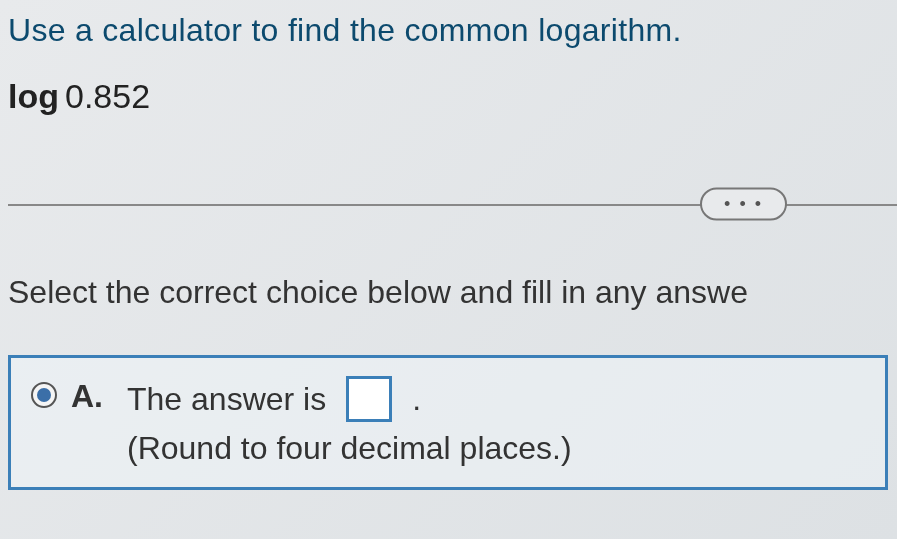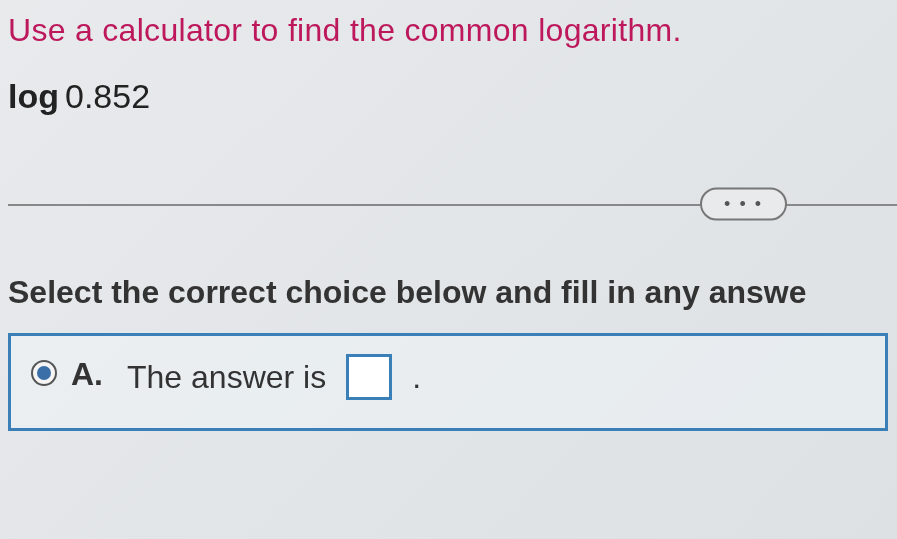--- a/index.html
+++ b/index.html
@@ -12,21 +12,21 @@
       height: 539px;
       background: linear-gradient(135deg, #e8eaec 0%, #dde1e4 100%);
       font-family: Arial, Helvetica, sans-serif;
       color: #2a2a2a;
       padding: 12px 0 0 8px;
       overflow: hidden;
       position: relative;
     }
     .instruction {
       font-size: 32px;
-      color: #be185d;
+      color: #0c4a6e;
       margin-bottom: 28px;
       letter-spacing: 0.3px;
     }
     .expression {
       font-size: 34px;
       color: #222;
       margin-bottom: 68px;
     }
     .expression .log-label {
       font-weight: bold;
@@ -55,23 +55,22 @@
       border-radius: 18px;
       padding: 4px 22px;
       font-size: 18px;
       color: #555;
       cursor: pointer;
       letter-spacing: 2px;
     }
     .prompt {
       font-size: 32px;
       color: #333;
-      margin-bottom: 22px;
+      margin-bottom: 44px;
       white-space: nowrap;
-      font-weight: bold;
     }
     .choice-box {
       border: 3px solid #3b7fb8;
       background: rgba(240, 245, 250, 0.5);
       padding: 18px 20px 20px 20px;
       margin-right: 0;
       width: 880px;
     }
     .choice-row {
       display: flex;
@@ -151,15 +150,16 @@
     <div class="radio">
       <div class="radio-dot"></div>
     </div>
     <div class="choice-label">A.</div>
     <div class="choice-content">
       <div class="answer-line">
         <span>The answer is</span>
         <span class="answer-box"></span>
         <span class="period">.</span>
       </div>
+      <div class="round-note">(Round to four decimal places.)</div>
     </div>
   </div>
 </div>
 
 </body></html>

